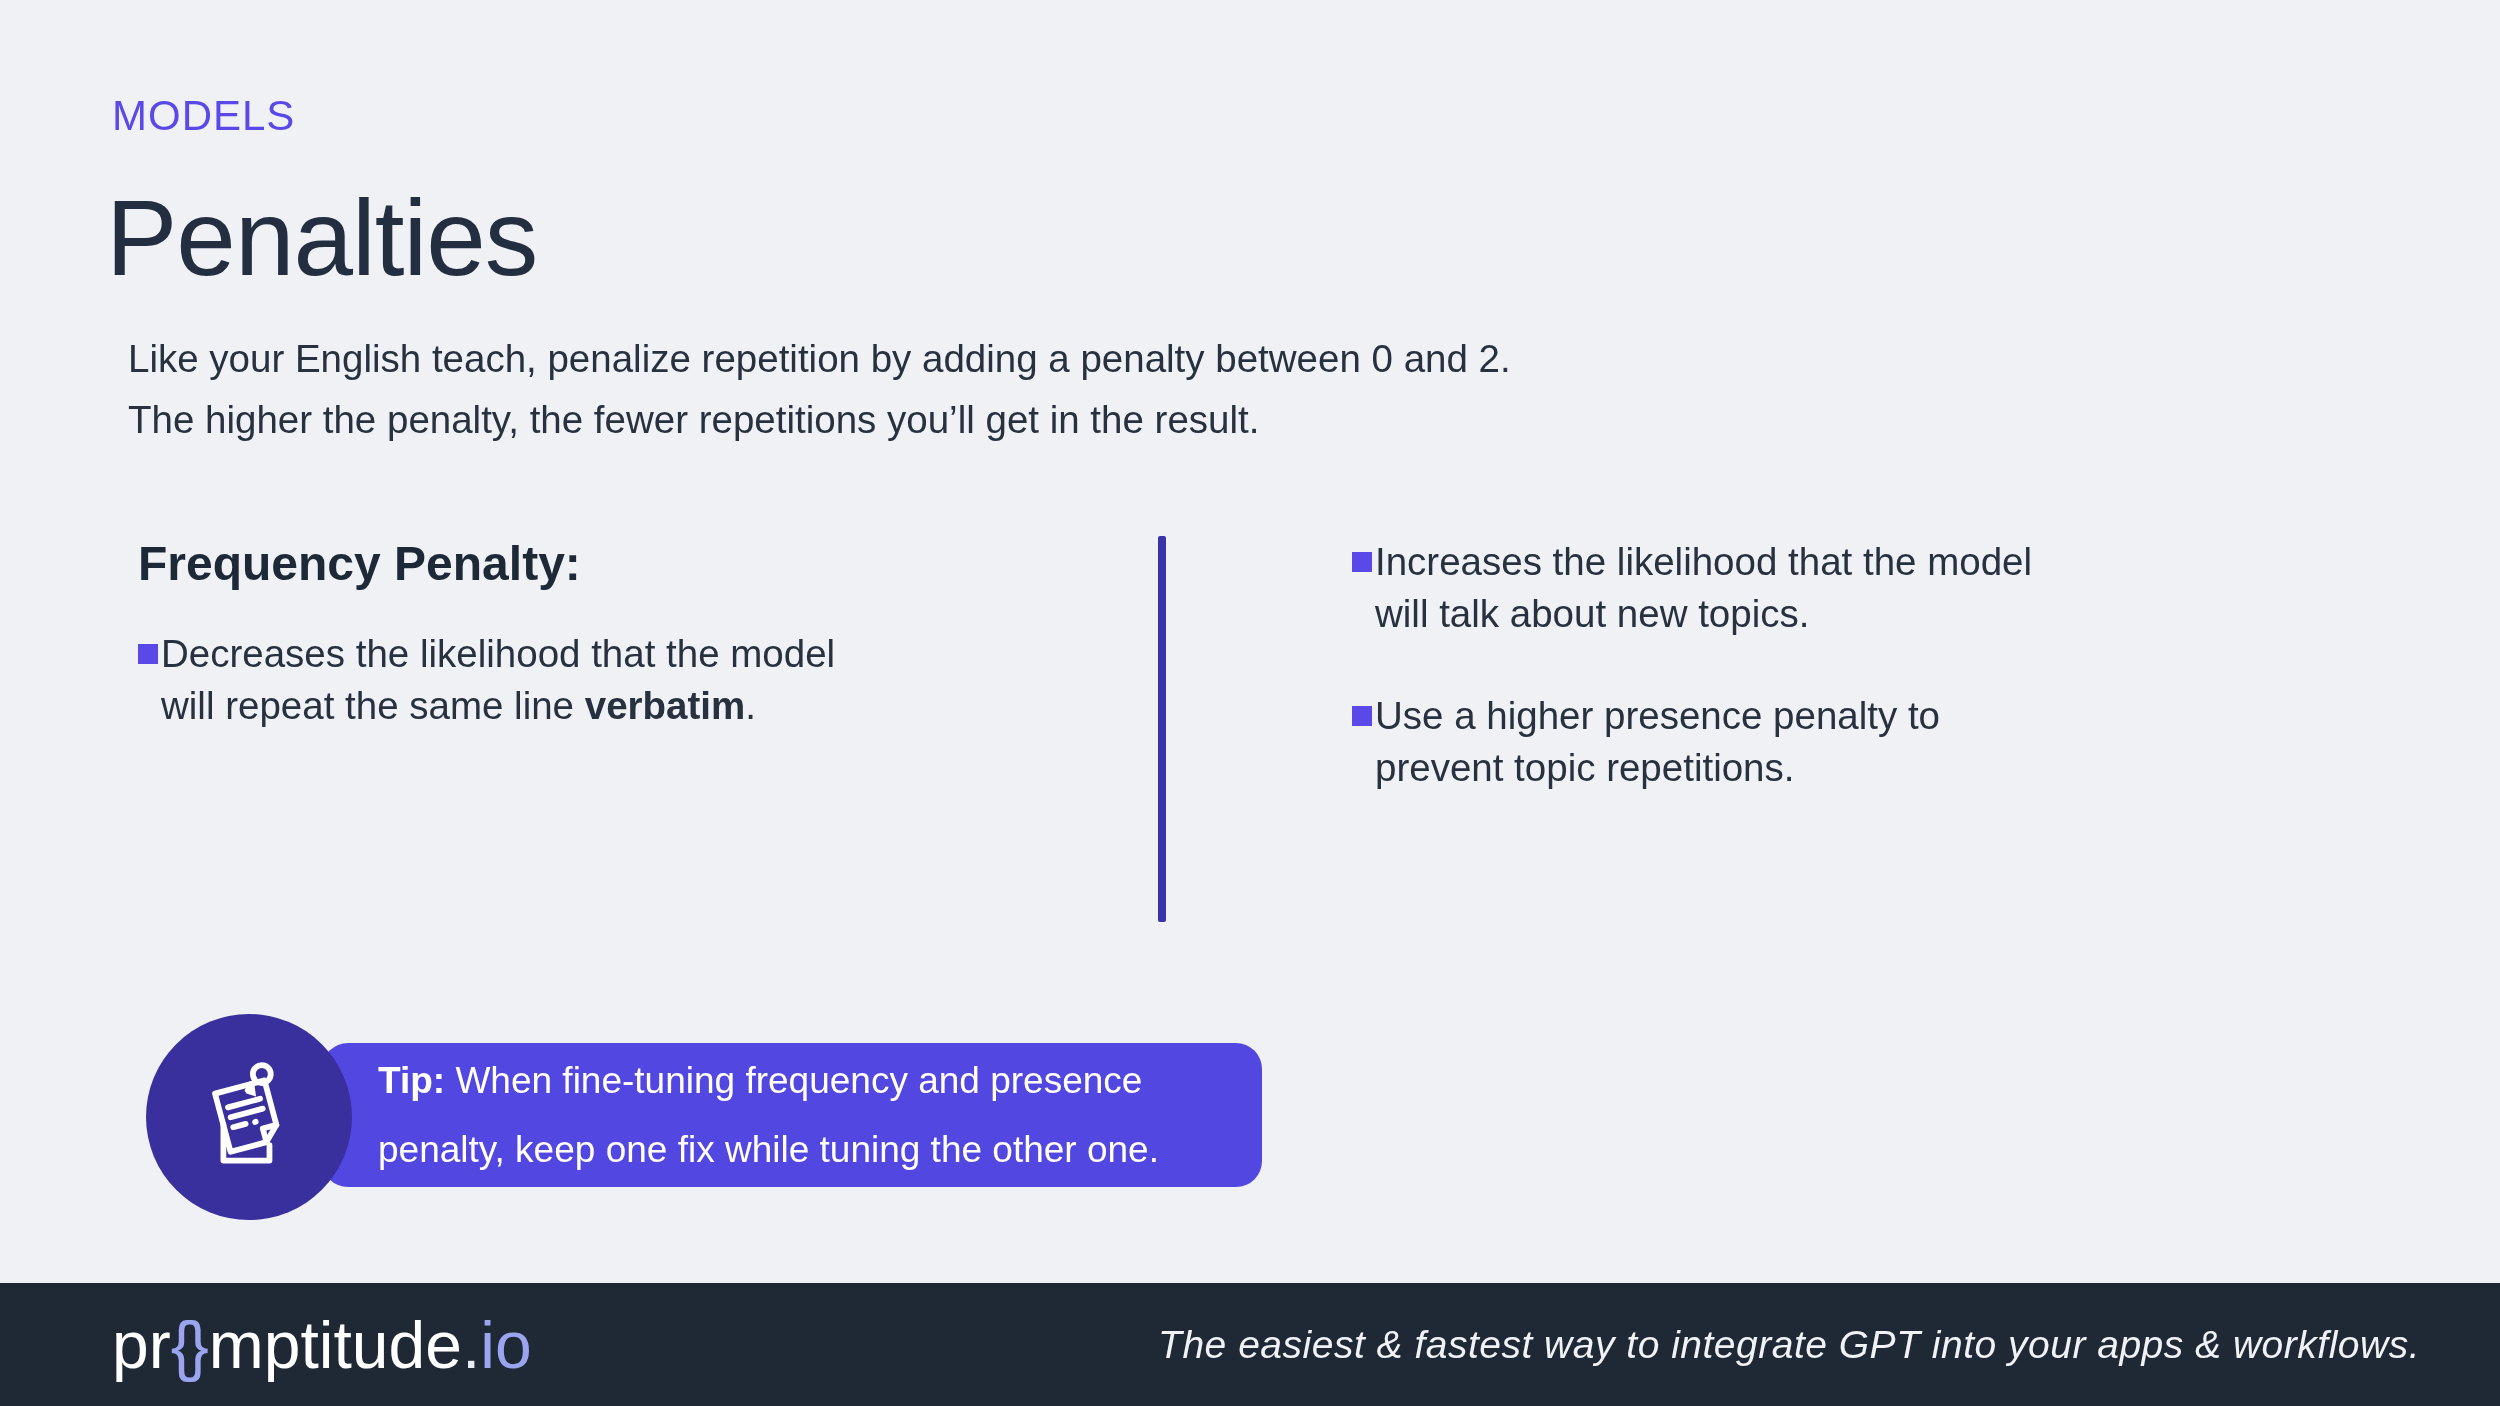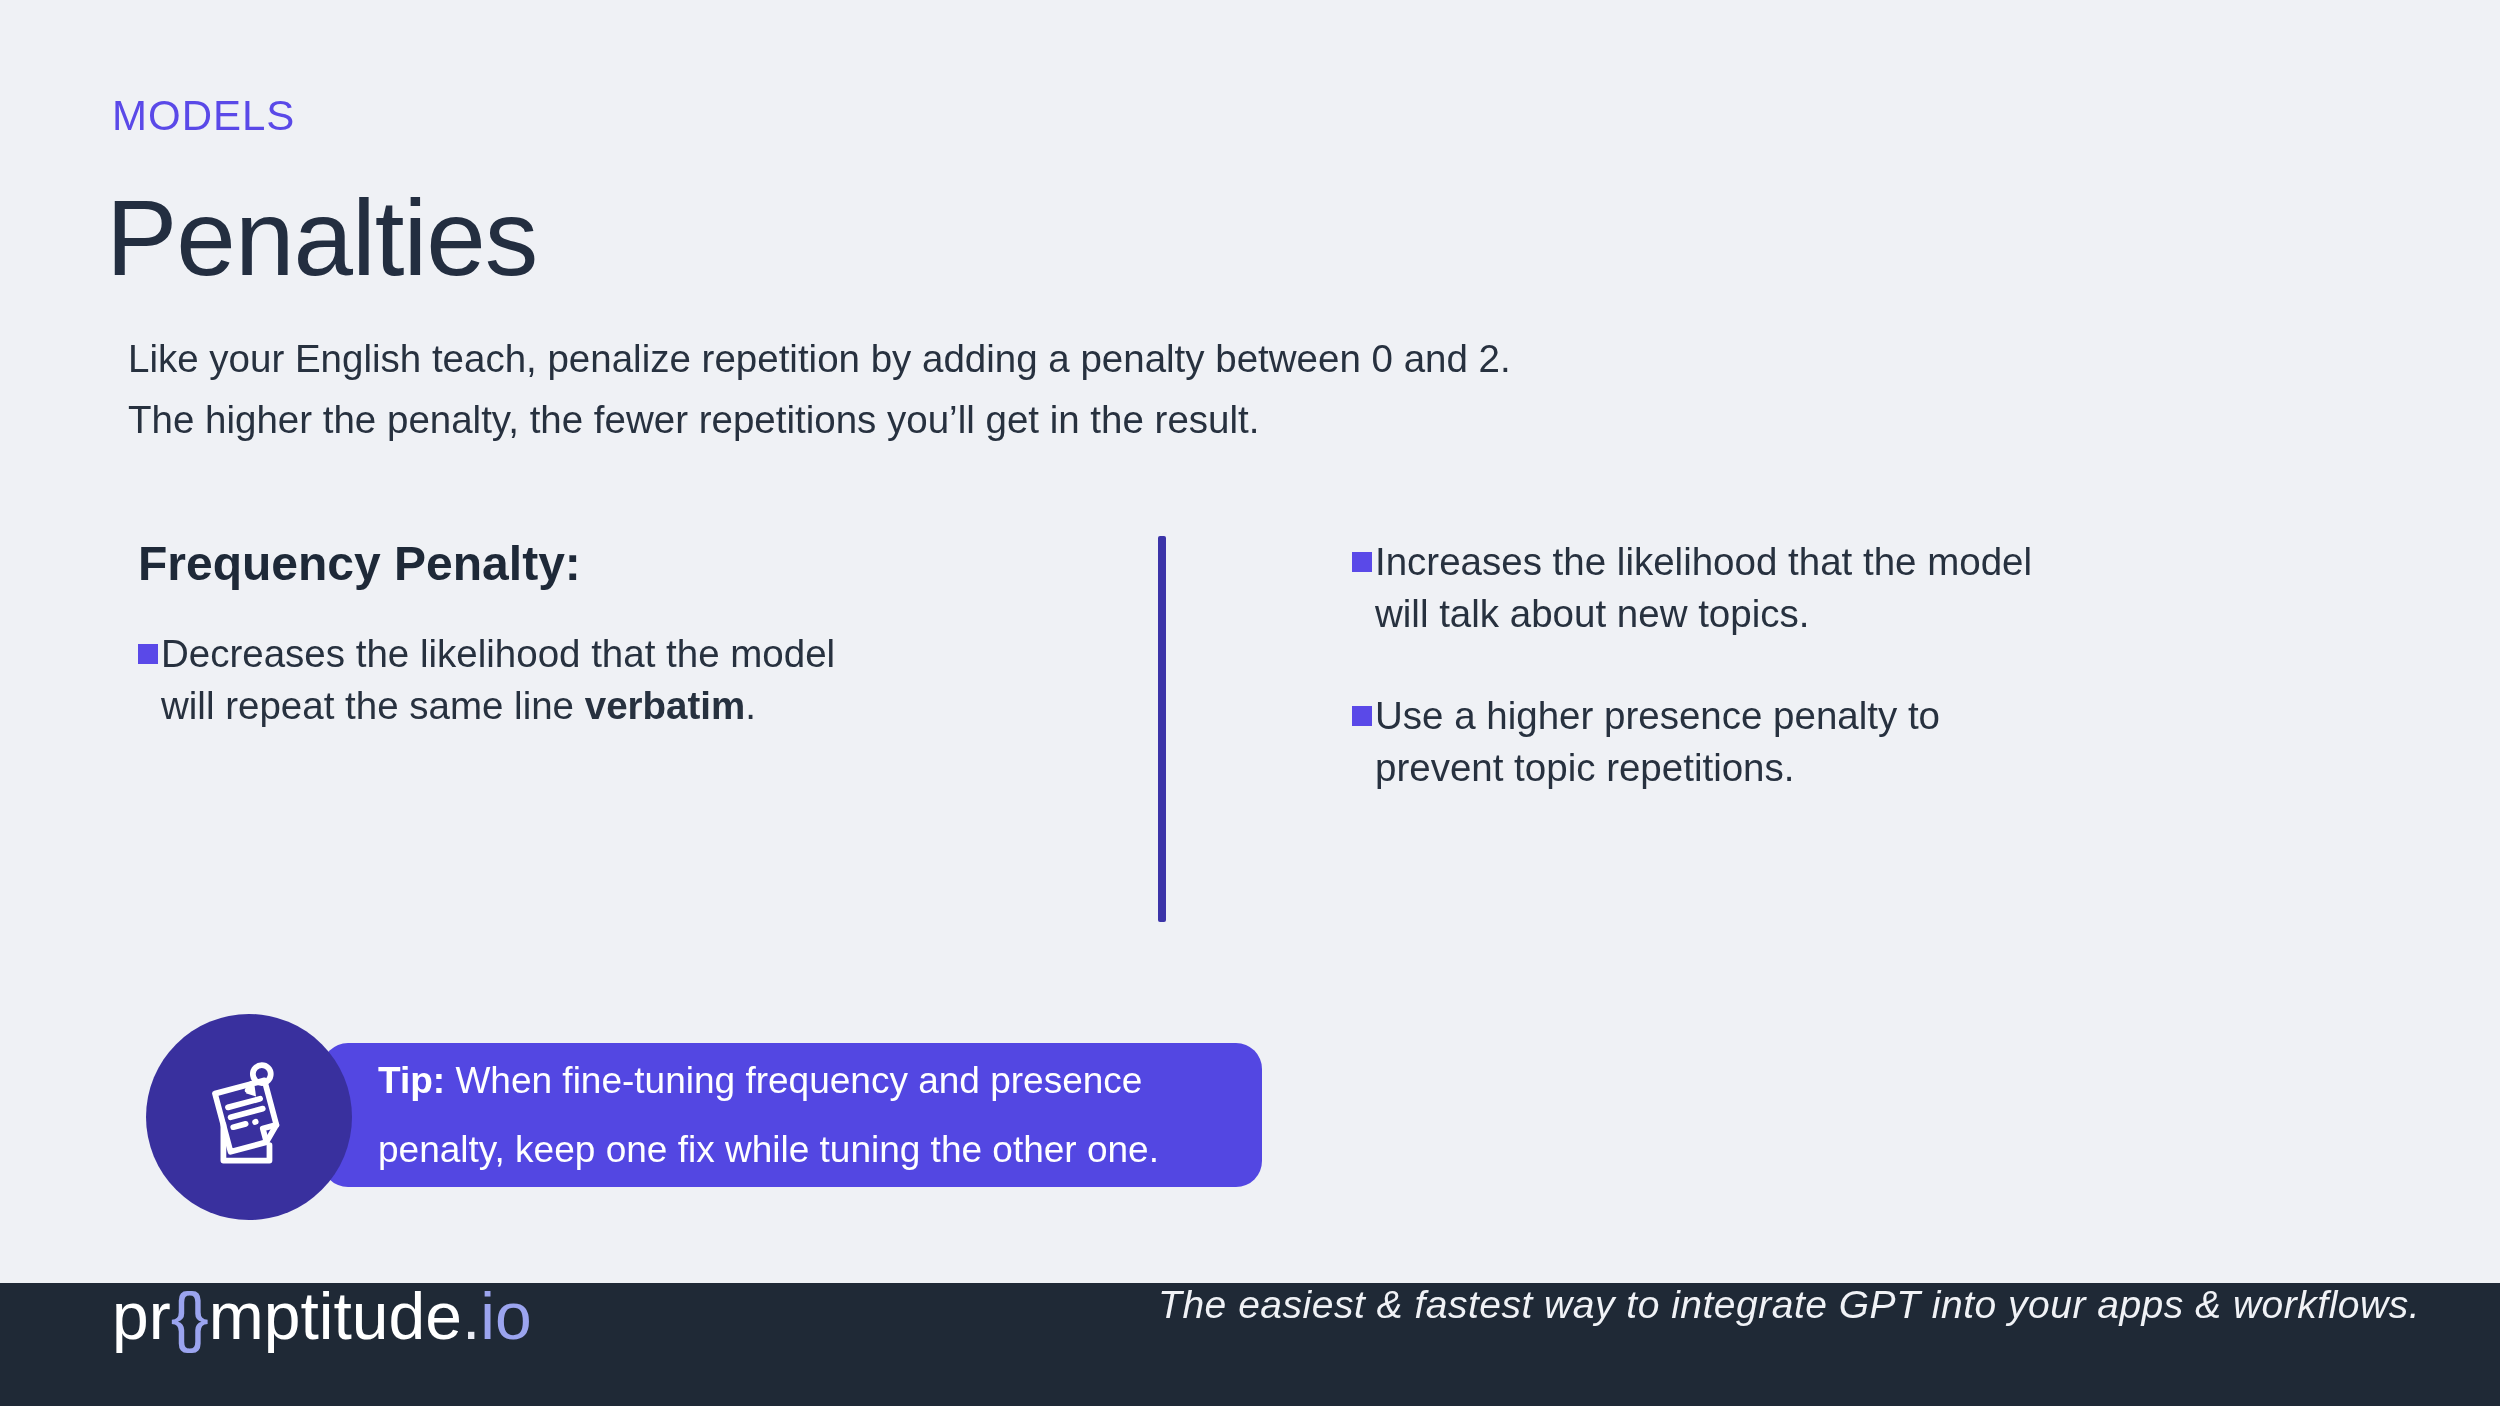--- a/index.html
+++ b/index.html
@@ -76,21 +76,21 @@
   .tip-circle {
     position: absolute; left: 146px; top: 1014px;
     width: 206px; height: 206px; border-radius: 50%;
     background: var(--indigo-dark);
     display: flex; align-items: center; justify-content: center;
   }
 
   .footer {
     position: absolute; left: 0; right: 0; bottom: 0; height: 123px;
     background: var(--footer-bg);
-    display: flex; align-items: flex-start; justify-content: space-between;
+    display: flex; align-items: center; justify-content: space-between;
     padding: 0 80px 0 112px;
     gap: 16px;
   }
   .brand-logo { font-size: 66px; color: var(--white); letter-spacing: 0; line-height: 1; }
   .logo-braces { color: var(--lavender); letter-spacing: -6px; padding-right: 6px; }
   .logo-tld { color: var(--lavender); }
   .logo-dot { color: #e9ebf5; }
   .brand-tagline {
     font-size: 39px; font-style: italic; color: #f0f2f6; letter-spacing: 0.5px; margin-left: 8px;
   }

